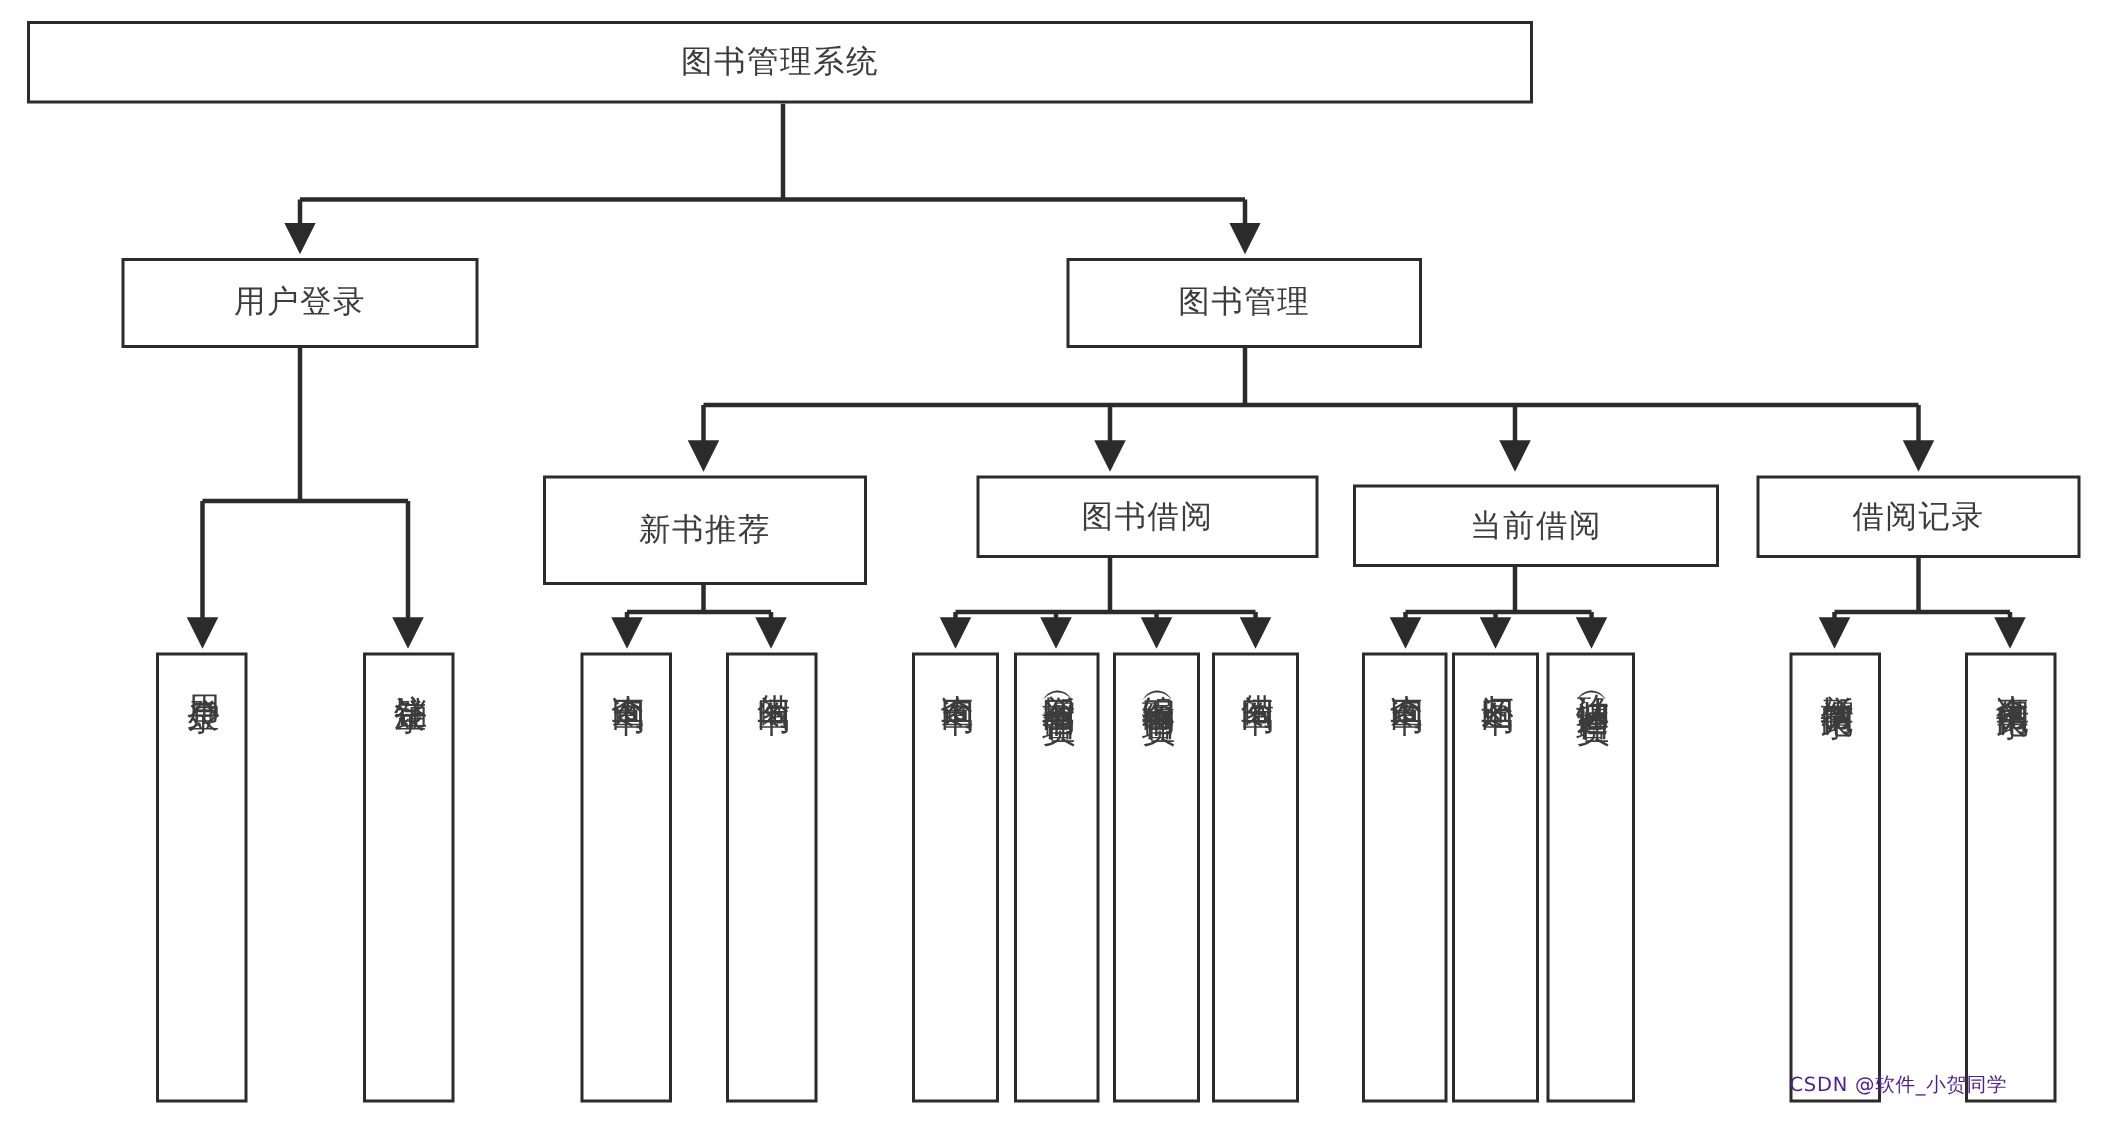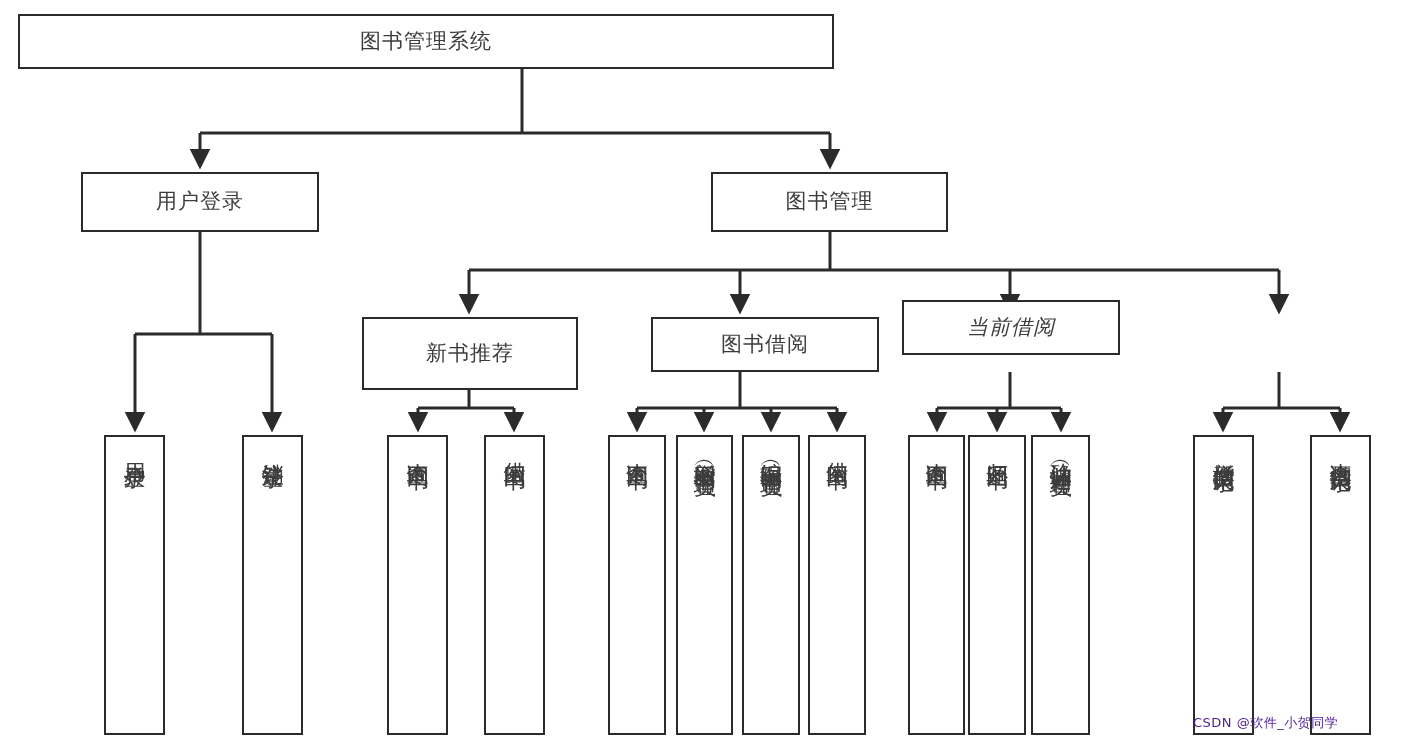--- a/index.html
+++ b/index.html
@@ -111,39 +111,42 @@
       <path d="M 997 408 L 997 429" marker-end="url(#arrow)"></path>
       <path d="M 1061 408 L 1061 429" marker-end="url(#arrow)"></path>
 
       <path d="M 1279 372 L 1279 408"></path>
       <path d="M 1223 408 L 1340 408"></path>
       <path d="M 1223 408 L 1223 429" marker-end="url(#arrow)"></path>
       <path d="M 1340 408 L 1340 429" marker-end="url(#arrow)"></path>
     </g>
   </svg>
 
-  <div class="node node-h" style="left:18px; top:14px; width:816px; height:55px;">
+  <div class="node node-h" style="left:18px; top:14px; width:1004px; height:55px;">
     <span class="label">图书管理系统</span>
   </div>
 
   <div class="node node-h" style="left:81px; top:172px; width:238px; height:60px;">
     <span class="label">用户登录</span>
   </div>
   <div class="node node-h" style="left:711px; top:172px; width:237px; height:60px;align-items:center;">
     <span class="label">图书管理</span>
   </div>
 
   <div class="node node-h" style="left:362px; top:317px; width:216px; height:73px;">
     <span class="label">新书推荐</span>
   </div>
   <div class="node node-h" style="left:651px; top:317px; width:228px; height:55px;">
     <span class="label">图书借阅</span>
   </div>
-  <div class="node node-h" style="left:902px; top:300px; width:218px; height:55px;font-style:italic;">
+  <div class="node node-h" style="left:902px; top:323px; width:244px; height:55px;">
     <span class="label">当前借阅</span>
+  </div>
+  <div class="node node-h" style="left:1171px; top:317px; width:216px; height:55px;">
+    <span class="label">借阅记录</span>
   </div>
 
   <div class="node node-v" style="left:104px; top:435px; width:61px; height:300px;">
     <span class="label">用户登录</span>
   </div>
   <div class="node node-v" style="left:242px; top:435px; width:61px; height:300px;">
     <span class="label">注销登录</span>
   </div>
 
   <div class="node node-v" style="left:387px; top:435px; width:61px; height:300px;">

